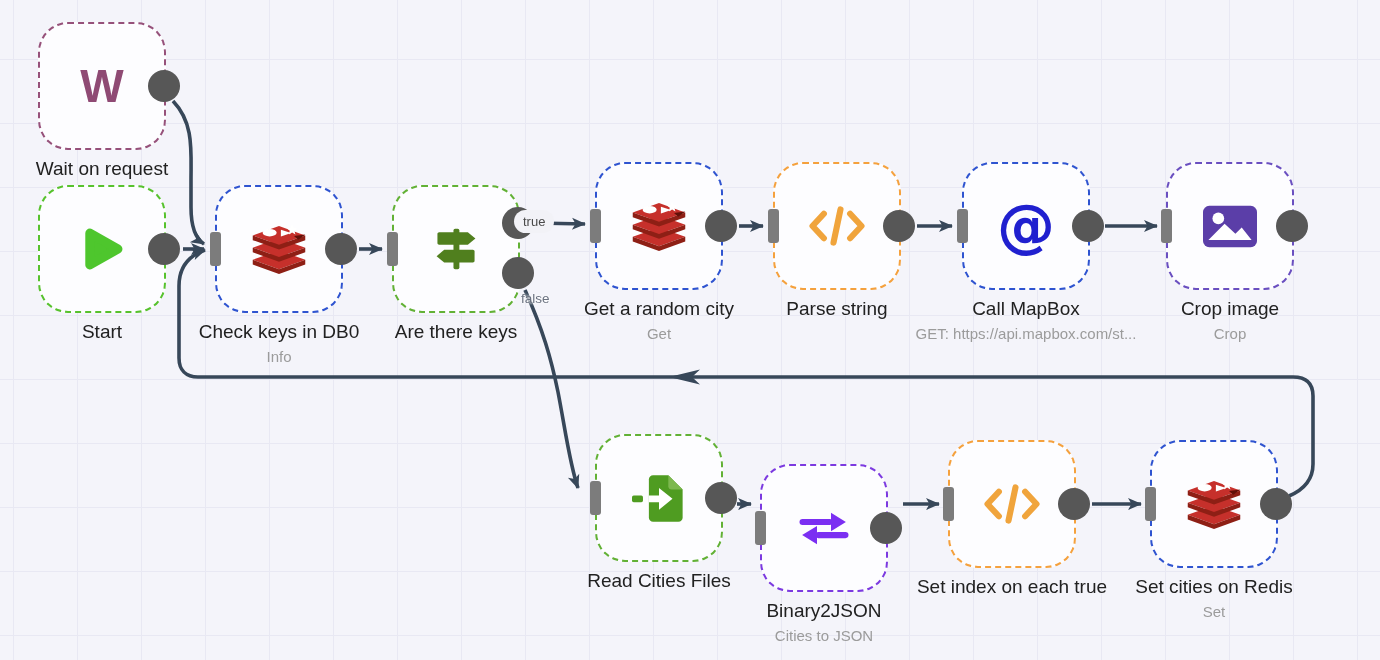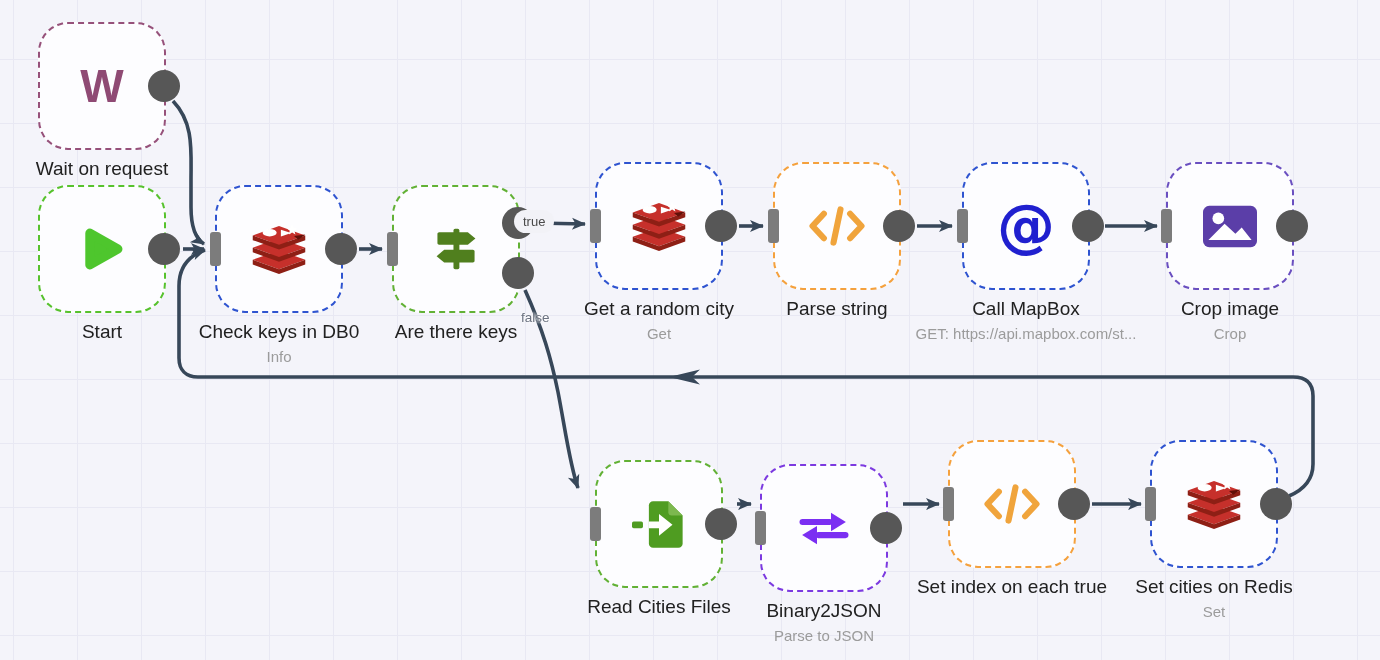--- a/index.html
+++ b/index.html
@@ -56,21 +56,20 @@
   .port-label-pill{
     position:absolute;left:122px;top:25px;height:23px;
     padding:0 9px;border-radius:12px;
     background:#f2f2f7;color:#4a4a4a;
     font-size:13px;line-height:23px;z-index:3;
   }
   .port-label-plain{
     position:absolute;left:129px;top:106px;
     font-size:13.5px;color:#6b7280;z-index:3;
     text-shadow:0 0 3px #fff,0 0 3px #fff;
-    margin-top:19px;
   }
 </style>
 </head>
 <body>
 
 <div id="canvas" style="--bg: #f4f4fa; --grid: #e8e8f3; --edge: #374759;">
 
   <svg class="edges" width="1380" height="660" viewBox="0 0 1380 660">
     <defs>
       <marker id="arw" markerUnits="userSpaceOnUse" markerWidth="20" markerHeight="16" refX="14" refY="7" orient="auto">
@@ -210,21 +209,21 @@
           <path d="M8 40 L26 22 L38 33 L45 26 L56 40 Z" fill="#ffffff"></path>
         </svg>
       </span>
     </div>
     <div class="in-port" style="background: rgb(124, 124, 124);"></div>
     <div class="out-port" style="background: rgb(87, 87, 87);"></div>
     <div class="node-label">Crop image</div>
     <div class="node-sublabel">Crop</div>
   </div>
 
-  <div class="node" style="left: 595px; top: 460px; --border: #62b135; --icon-color: #4f9c21;">
+  <div class="node" style="left: 595px; top: 434px; --border: #62b135; --icon-color: #4f9c21;">
     <div class="node-box">
       <span class="icon">
         <svg viewBox="0 0 64 56" width="54" height="50">
           <path d="M20 6 C20 3.2 22.2 1 25 1 L43 1 L60 18 L60 51 C60 53.8 57.8 56 55 56 L25 56 C22.2 56 20 53.8 20 51 Z" fill="currentColor"></path>
           <path d="M43 1 L60 18 L47 18 C44.8 18 43 16.2 43 14 Z" fill="#7db84f"></path>
           <rect x="0" y="25" width="13" height="8" rx="2" fill="currentColor"></rect>
           <path d="M20 25 L32 25 L32 16 L48 29 L32 42 L32 33 L20 33 Z" fill="#ffffff"></path>
         </svg>
       </span>
     </div>
@@ -240,21 +239,21 @@
           <rect x="4" y="12" width="38" height="7" rx="3.5" fill="currentColor"></rect>
           <path d="M40 5 L57 15.5 L40 26 Z" fill="currentColor"></path>
           <rect x="22" y="27" width="38" height="7" rx="3.5" fill="currentColor"></rect>
           <path d="M24 20 L7 30.5 L24 41 Z" fill="currentColor"></path>
         </svg>
       </span>
     </div>
     <div class="in-port" style="background: rgb(124, 124, 124);"></div>
     <div class="out-port" style="background: rgb(87, 87, 87);"></div>
     <div class="node-label">Binary2JSON</div>
-    <div class="node-sublabel">Parse to JSON</div>
+    <div class="node-sublabel">Cities to JSON</div>
   </div>
 
   <div class="node" style="left: 948px; top: 440px; --border: #f5a13d; --icon-color: #f0a43c;">
     <div class="node-box">
       <span class="icon">
         <svg viewBox="0 0 64 56" width="56" height="50" fill="none" stroke="currentColor" stroke-width="7" stroke-linecap="round" stroke-linejoin="round">
           <path d="M17 14 L4 28 L17 42"></path>
           <path d="M47 14 L60 28 L47 42"></path>
           <path d="M36 9 L28 47"></path>
         </svg>

